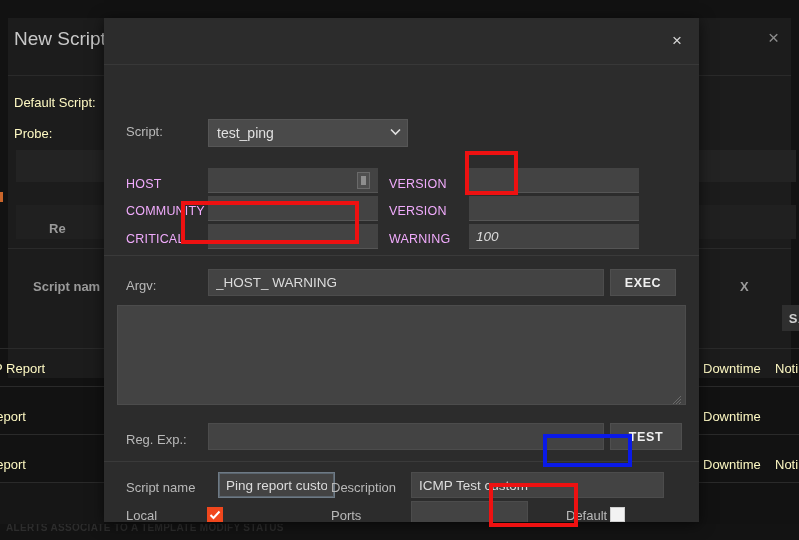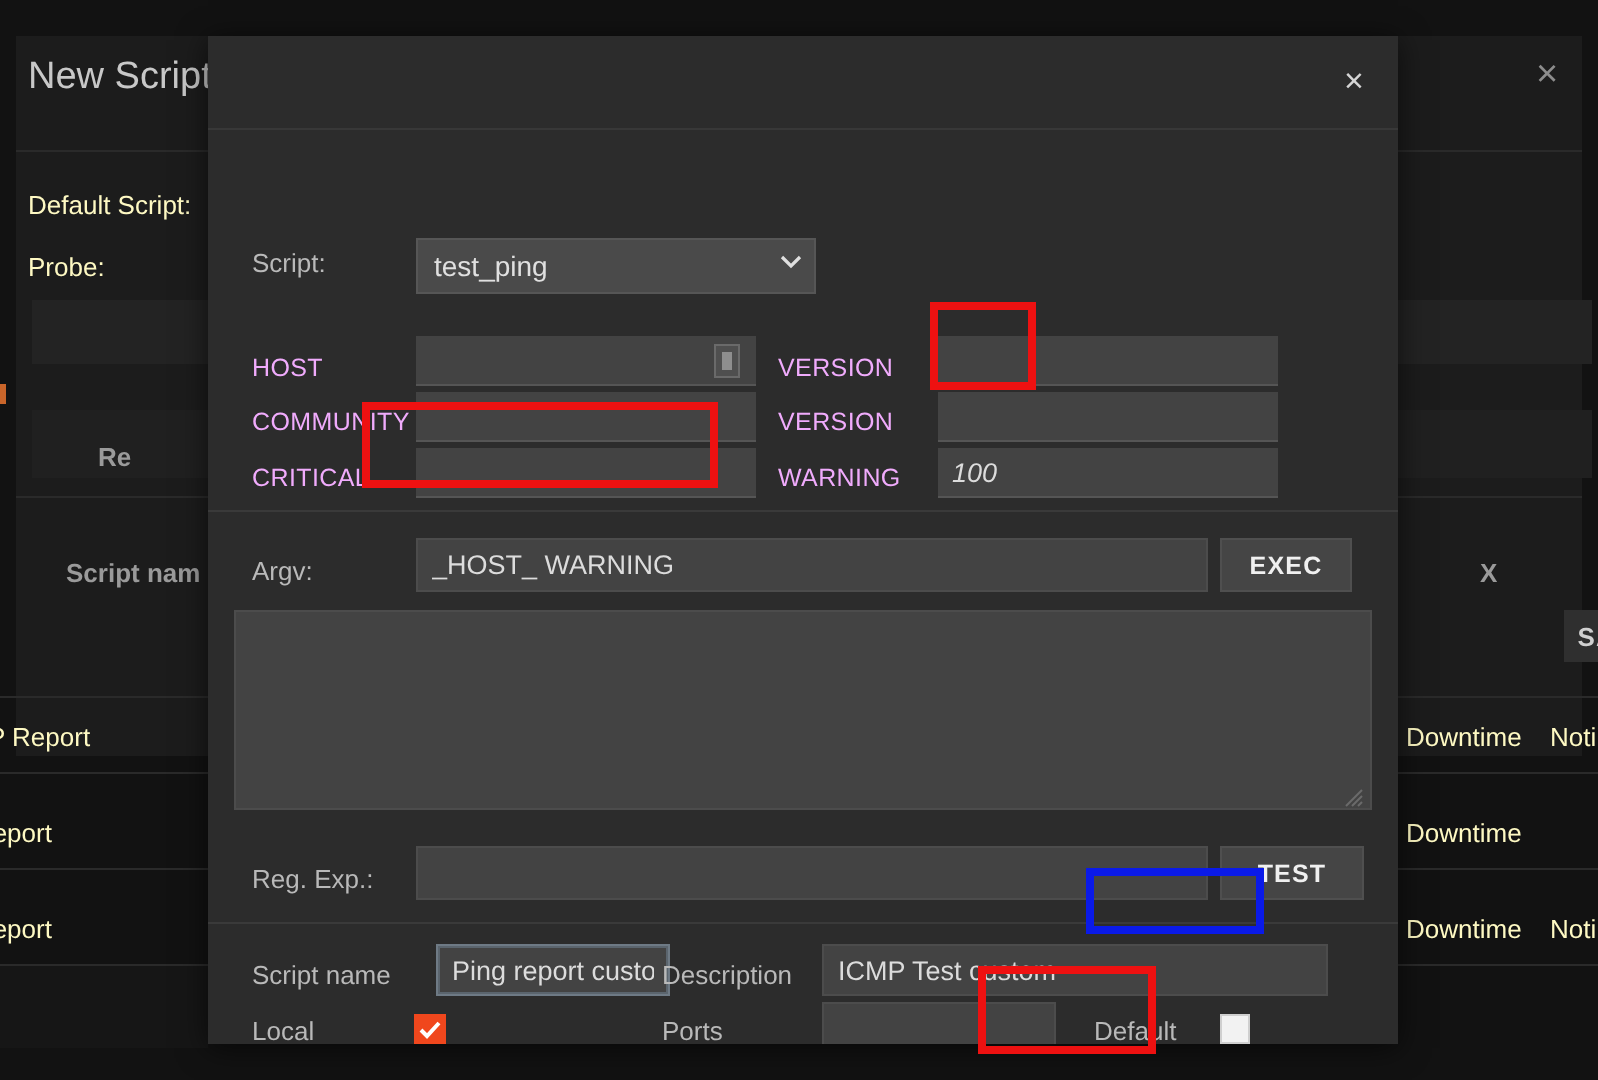--- a/index.html
+++ b/index.html
@@ -333,20 +333,23 @@
 
     <div>
       <div class="bg-text" style="left:-8px;top:457px;font-size:13px;">report</div>
       <div class="bg-text" style="left:703px;top:457px;font-size:13px;">Downtime</div>
       <div class="bg-text" style="left:775px;top:457px;font-size:13px;">Noti</div>
     </div>
     <div class="bg-row-line" style="left:0px;top:482px;width:799px;"></div>
 
     <div class="bg-panel" style="left:0;top:483px;width:104px;height:41px;background:#161616;"></div>
 
+    <div class="bg-bottom-bar">
+      <div class="bg-bottom-txt" style="left:6px;">ALERTS   ASSOCIATE TO A TEMPLATE   MODIFY STATUS</div>
+    </div>
   </div>
 
   <div id="dialog">
 
     <div class="dlg-header">
       <div class="dlg-close">×</div>
     </div>
 
     <div class="dlg-body">
 
@@ -415,21 +418,21 @@
       <div class="lbl" style="left:22px;top:443px;">Local</div>
       <div class="cb-orange" style="left:103px;top:442px;">
         <svg viewBox="0 0 12 12">
             <path d="M1.5 6 L4.5 9 L10.5 2.5" fill="none" stroke="#ffffff" stroke-width="2"></path>
           </svg>
       </div>
 
       <div class="lbl" style="left:227px;top:443px;">Ports</div>
       <input class="inp" style="left: 307px; top: 436px; width: 117px; height: 26px;" value="">
 
-      <div class="lbl" style="left:443px;top:443px;">Default</div>
+      <div class="lbl" style="left:462px;top:443px;">Default</div>
       <div class="cb-white" style="left:506px;top:442px;"></div>
 
     </div>
   </div>
 
   <div class="anno anno-red" style="left:465px;top:151px;width:53px;height:44px;"></div>
   <div class="anno anno-red" style="left:181px;top:201px;width:178px;height:43px;"></div>
   <div class="anno anno-blue" style="left:543px;top:434px;width:89px;height:33px;"></div>
   <div class="anno anno-red" style="left:489px;top:483px;width:89px;height:44px;"></div>
 

